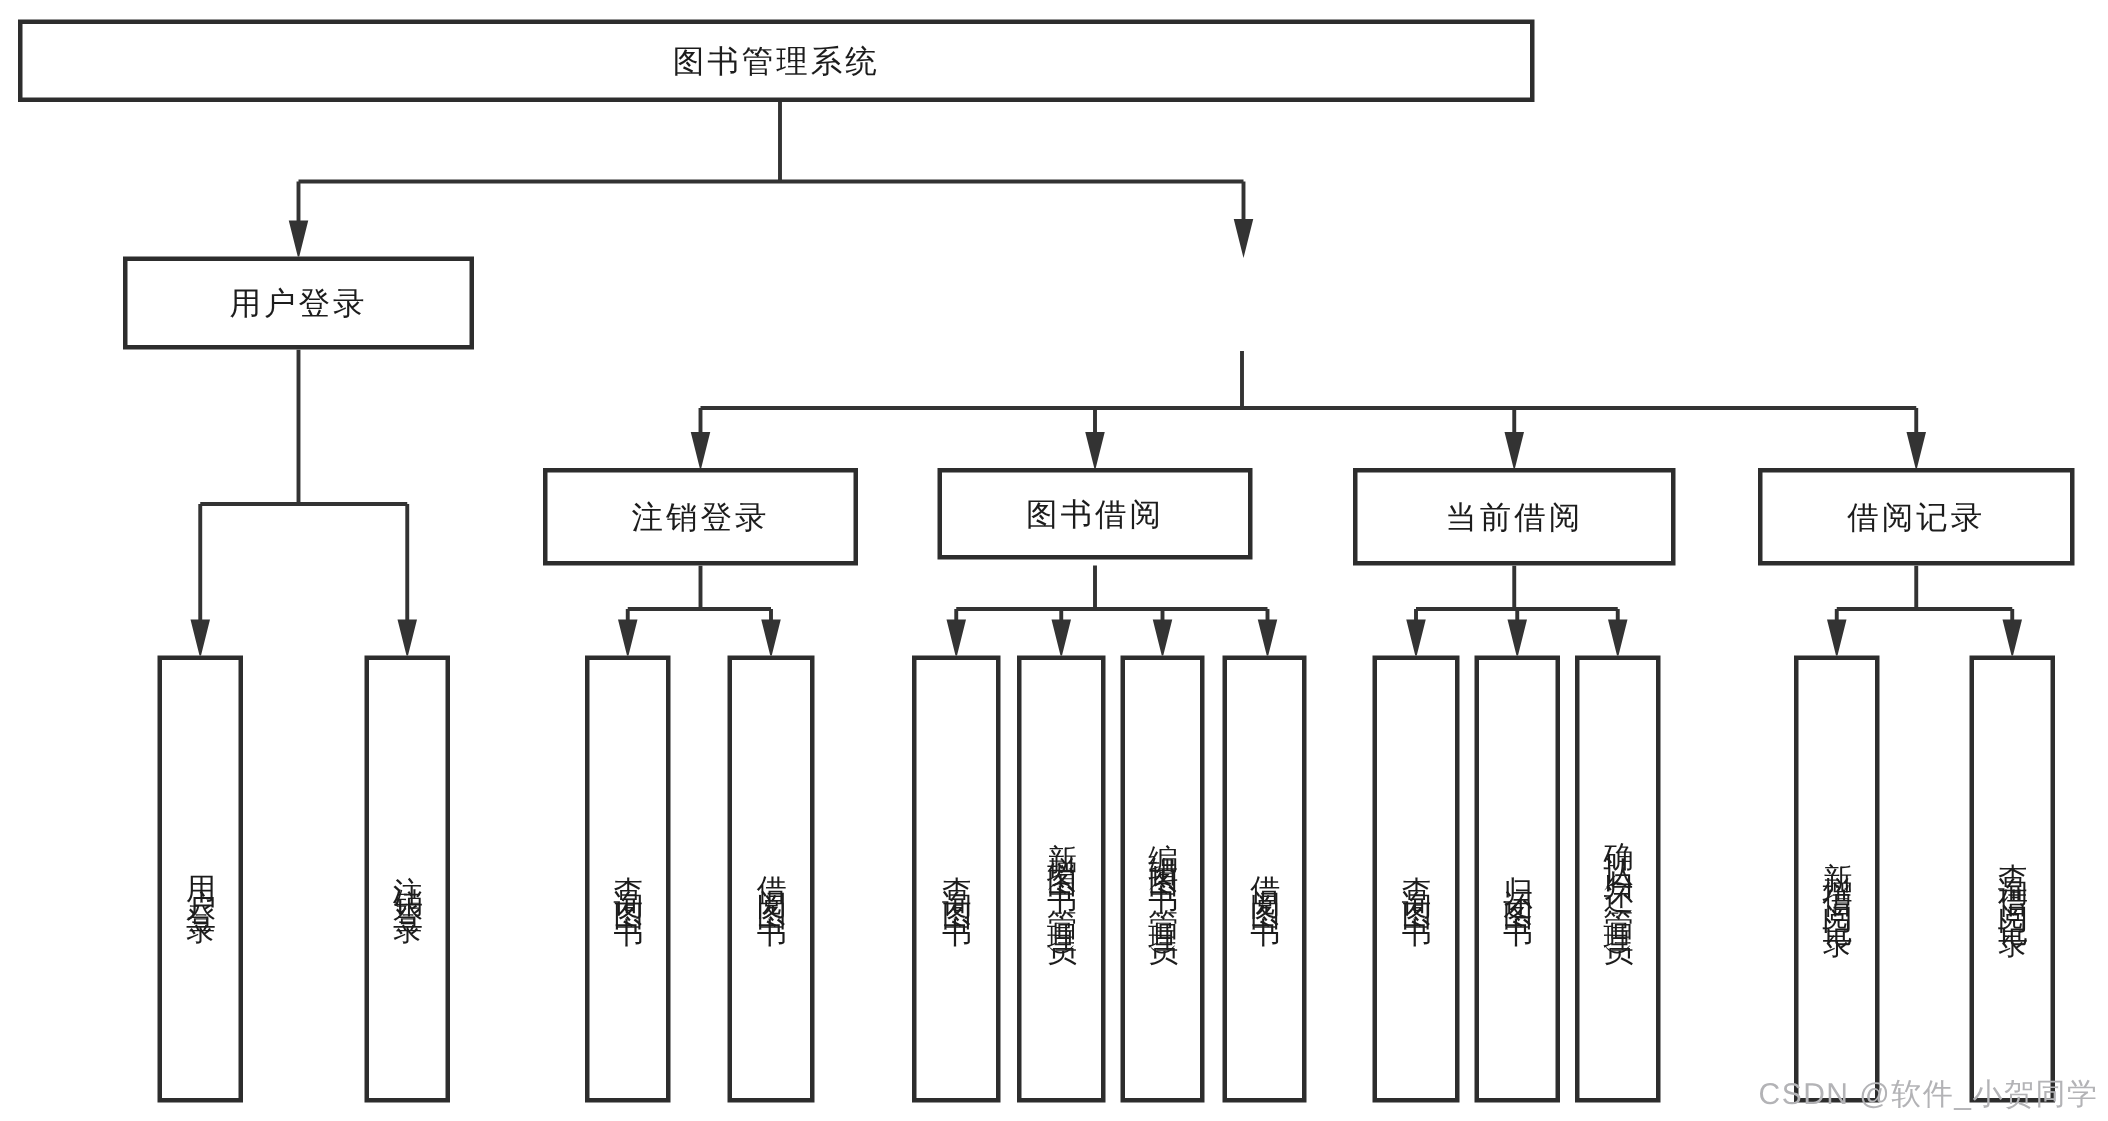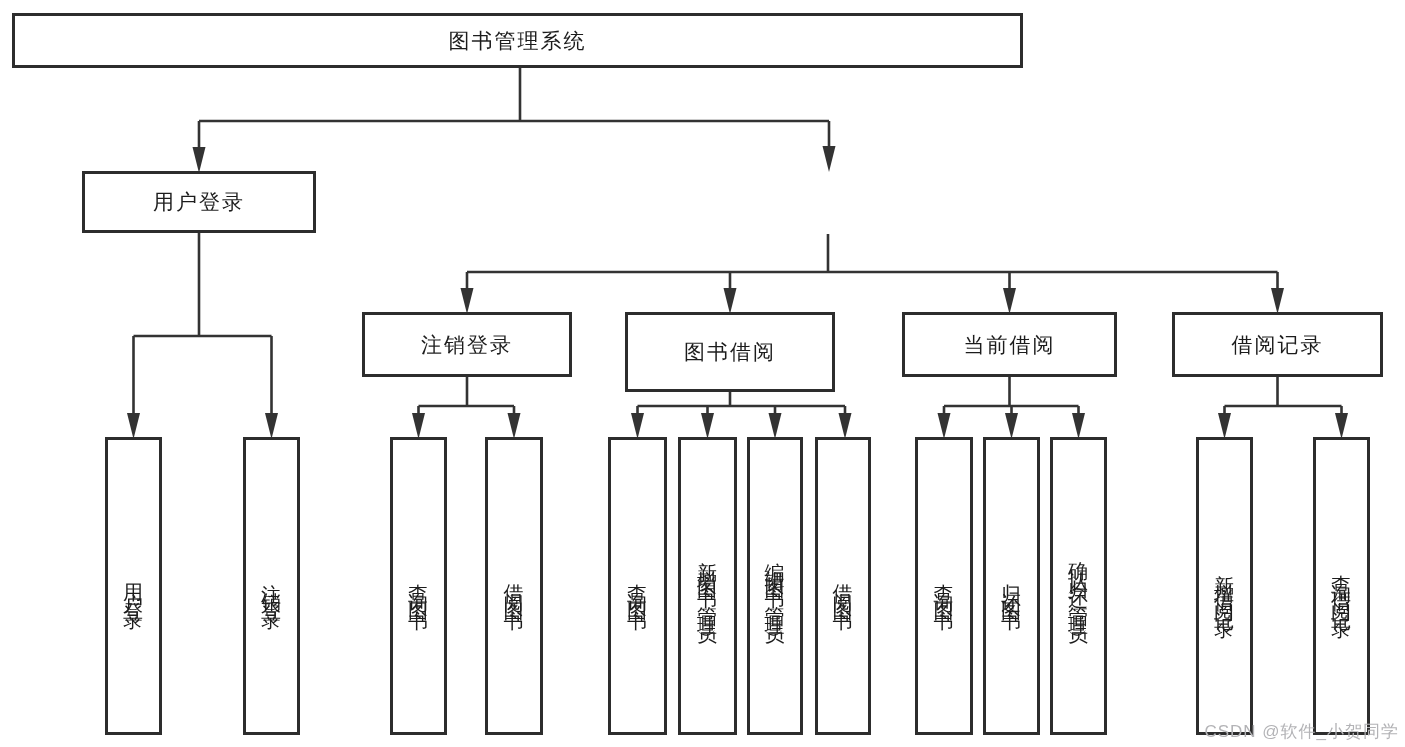--- a/index.html
+++ b/index.html
@@ -18,21 +18,21 @@
     display:flex;align-items:center;justify-content:center;
     color:var(--text,#1c1c1c);
   }
   .node .hlabel{font-size:21px;letter-spacing:2px;white-space:nowrap;}
   .node.leaf .vlabel{
     writing-mode:vertical-rl;text-orientation:mixed;
     font-size:20px;letter-spacing:9px;line-height:1;white-space:nowrap;
   }
   .watermark{
     position:absolute;z-index:2;right:6px;bottom:4px;
-    font-size:17px;letter-spacing:1px;
+    font-size:20px;letter-spacing:1px;
     color:var(--watermark,#b3b3b6);
   }
 </style>
 </head>
 <body>
 
 <div class="canvas">
 
   <svg class="connectors" width="1405" height="747" viewBox="0 0 1405 747" aria-hidden="true">
 
@@ -74,21 +74,21 @@
     <span class="hlabel">图书管理系统</span>
   </div>
 
   <div class="node" style="left:82px;top:171px;width:234px;height:62px">
     <span class="hlabel">用户登录</span>
   </div>
 
   <div class="node" style="left:362px;top:312px;width:210px;height:65px">
     <span class="hlabel">注销登录</span>
   </div>
-  <div class="node" style="left:625px;top:312px;width:210px;height:80px">
+  <div class="node" style="left:625px;top:312px;width:210px;height:61px">
     <span class="hlabel">图书借阅</span>
   </div>
   <div class="node" style="left:1172px;top:312px;width:211px;height:65px">
     <span class="hlabel">借阅记录</span>
   </div>
   <div class="node" style="left:902px;top:312px;width:215px;height:65px">
     <span class="hlabel">当前借阅</span>
   </div>
 
   <div class="node leaf" style="left:105px;top:437px;width:57px;height:298px">

